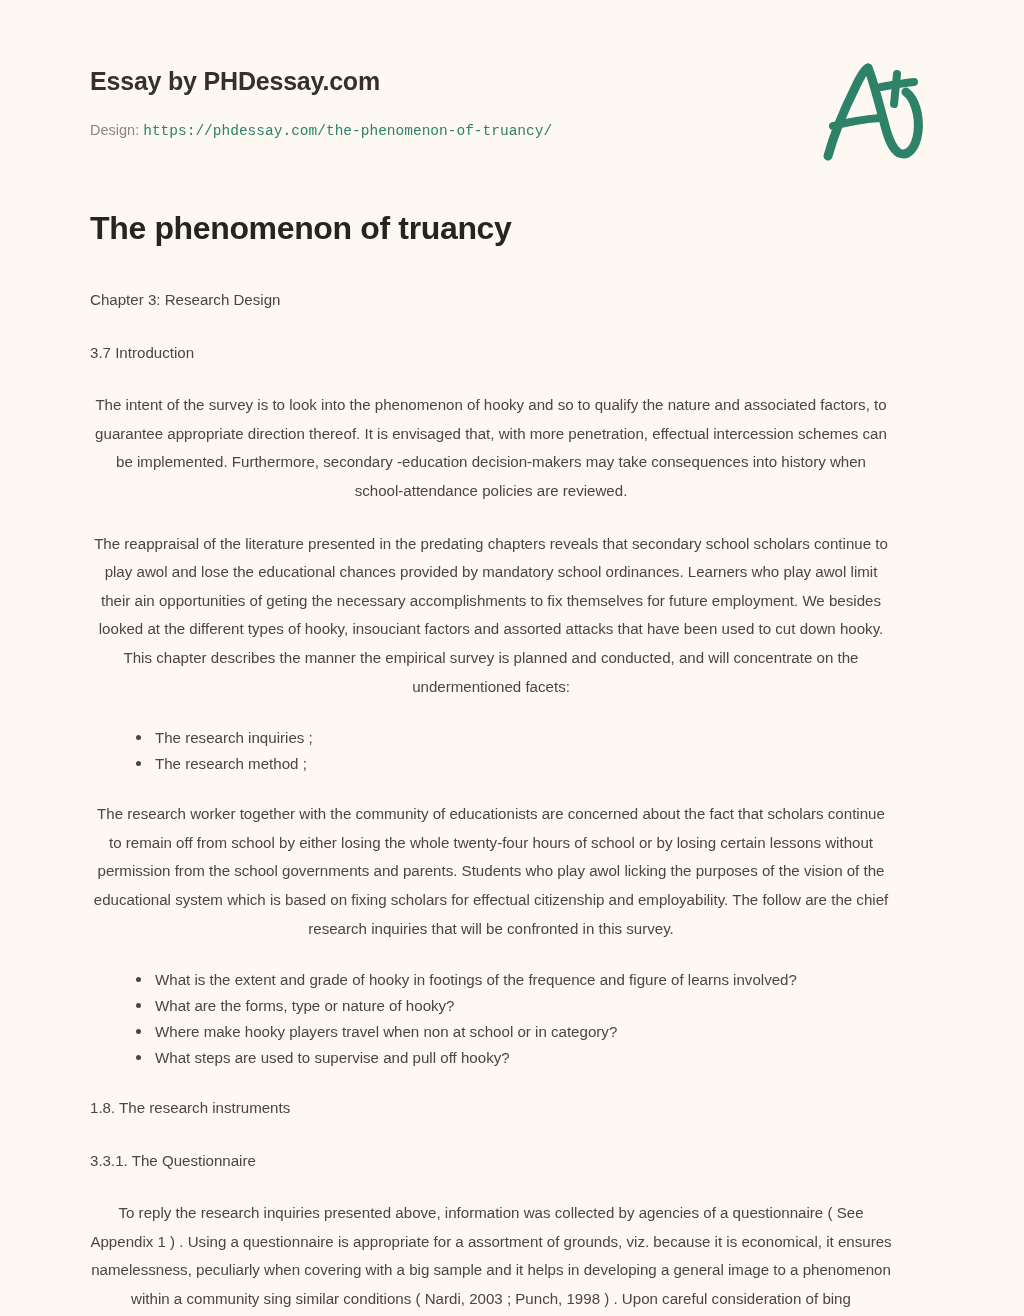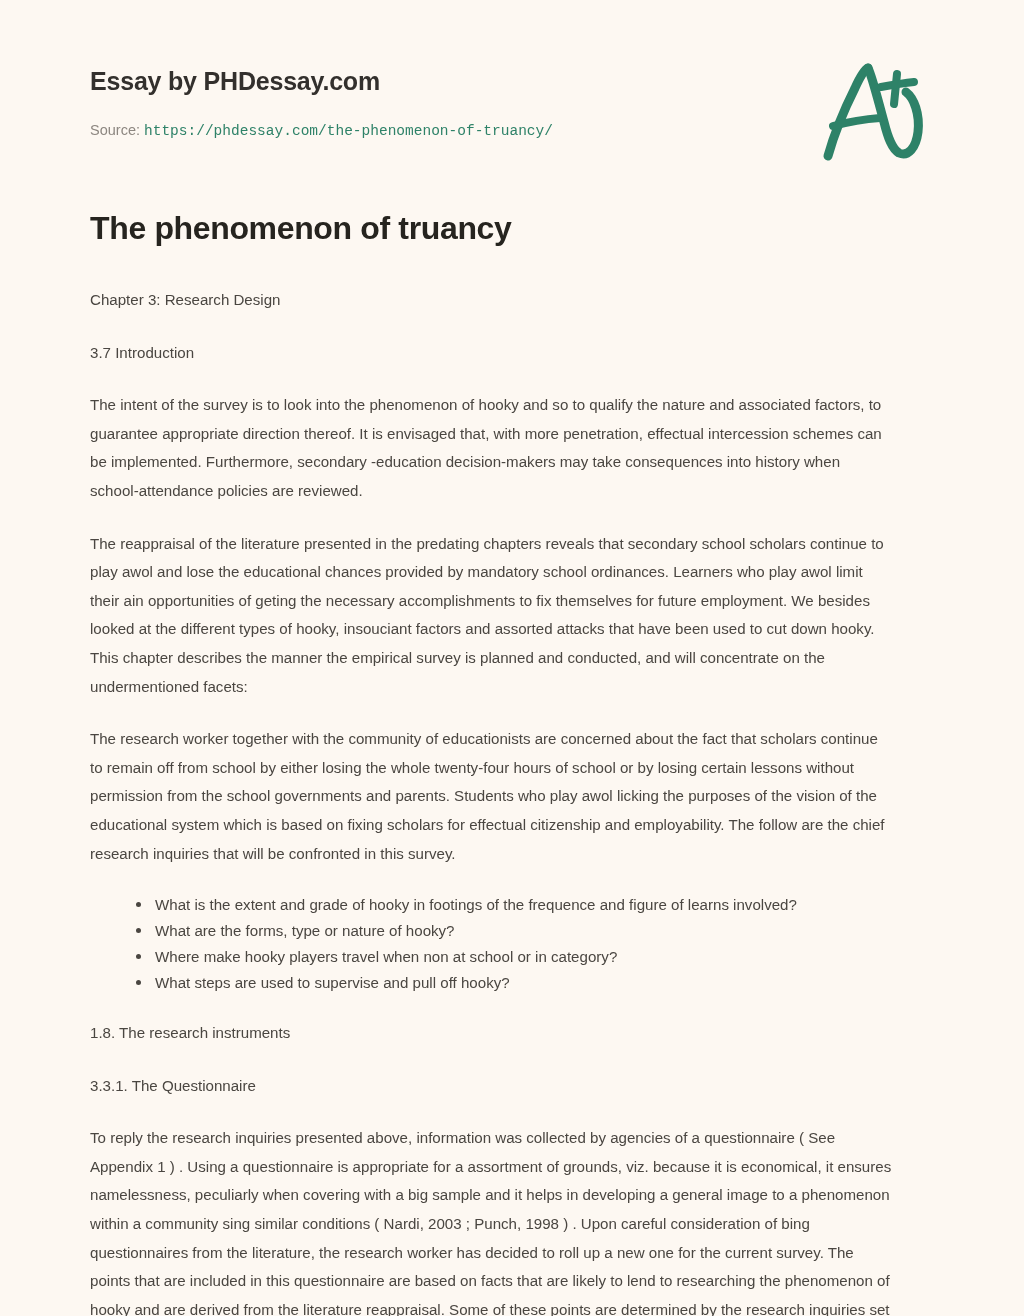--- a/index.html
+++ b/index.html
@@ -78,21 +78,21 @@
     margin: 0 0 38px 0;
     letter-spacing: -0.35px;
     line-height: 1.25;
   }
   .para {
     font-size: 15.1px;
     line-height: 28.6px;
     color: #4a4641;
     margin: 0 0 24px 0;
     max-width: 802px;
-    text-align: left;
+    text-align: center;
   }
   .heading {
     font-size: 15.1px;
     line-height: 28.6px;
     color: #4a4641;
     margin: 0 0 24px 0;
   }
   ul.bullets {
     margin: 0 0 24px 0;
     padding: 0 0 0 46px;
@@ -120,21 +120,21 @@
 </head>
 <body>
 
 <div class="page">
 
   <div class="header">
 
     <div class="brand-line">Essay by PHDessay.com</div>
 
     <div class="source-line">
-      <span>Source: </span><a class="source-link" href="#">https://phdessay.com/the-phenomenon-of-truancy/</a>
+      <span>Design: </span><a class="source-link" href="#">https://phdessay.com/the-phenomenon-of-truancy/</a>
     </div>
 
     <div class="logo">
       <svg viewBox="0 0 132 112" width="132" height="112" aria-hidden="true">
         <g fill="none" stroke="#2e8268" stroke-linecap="round" stroke-linejoin="round">
 
           <path d="M28 104 C 33 86, 44 58, 55 36 C 60 25, 64 18, 68 16" stroke-width="9"></path>
 
           <path d="M68 16 C 72 24, 78 48, 84 70 C 88 86, 92 97, 99 101
                    C 108 105, 116 96, 118 80 C 120 62, 114 46, 106 40" stroke-width="9"></path>
@@ -149,20 +149,24 @@
     </div>
   </div>
 
   <div class="doc">
     <h1 class="doc-title">The phenomenon of truancy</h1>
     <div id="blocks">
         <p class="heading">Chapter 3: Research Design</p>
         <p class="heading">3.7 Introduction</p>
         <p class="para">The intent of the survey is to look into the phenomenon of hooky and so to qualify the nature and associated factors, to guarantee appropriate direction thereof. It is envisaged that, with more penetration, effectual intercession schemes can be implemented. Furthermore, secondary -education decision-makers may take consequences into history when school-attendance policies are reviewed.</p>
         <p class="para">The reappraisal of the literature presented in the predating chapters reveals that secondary school scholars continue to play awol and lose the educational chances provided by mandatory school ordinances. Learners who play awol limit their ain opportunities of geting the necessary accomplishments to fix themselves for future employment. We besides looked at the different types of hooky, insouciant factors and assorted attacks that have been used to cut down hooky. This chapter describes the manner the empirical survey is planned and conducted, and will concentrate on the undermentioned facets:</p>
+        <ul class="bullets">
+          <li>The research inquiries ;</li>
+          <li>The research method ;</li>
+        </ul>
         <p class="para">The research worker together with the community of educationists are concerned about the fact that scholars continue to remain off from school by either losing the whole twenty-four hours of school or by losing certain lessons without permission from the school governments and parents. Students who play awol licking the purposes of the vision of the educational system which is based on fixing scholars for effectual citizenship and employability. The follow are the chief research inquiries that will be confronted in this survey.</p>
         <ul class="bullets">
           <li>What is the extent and grade of hooky in footings of the frequence and figure of learns involved?</li>
           <li>What are the forms, type or nature of hooky?</li>
           <li>Where make hooky players travel when non at school or in category?</li>
           <li>What steps are used to supervise and pull off hooky?</li>
         </ul>
         <p class="heading">1.8. The research instruments</p>
         <p class="heading">3.3.1. The Questionnaire</p>
         <p class="para">To reply the research inquiries presented above, information was collected by agencies of a questionnaire ( See Appendix 1 ) . Using a questionnaire is appropriate for a assortment of grounds, viz. because it is economical, it ensures namelessness, peculiarly when covering with a big sample and it helps in developing a general image to a phenomenon within a community sing similar conditions ( Nardi, 2003 ; Punch, 1998 ) . Upon careful consideration of bing questionnaires from the literature, the research worker has decided to roll up a new one for the current survey. The points that are included in this questionnaire are based on facts that are likely to lend to researching the phenomenon of hooky and are derived from the literature reappraisal. Some of these points are determined by the research inquiries set for this survey.</p>

